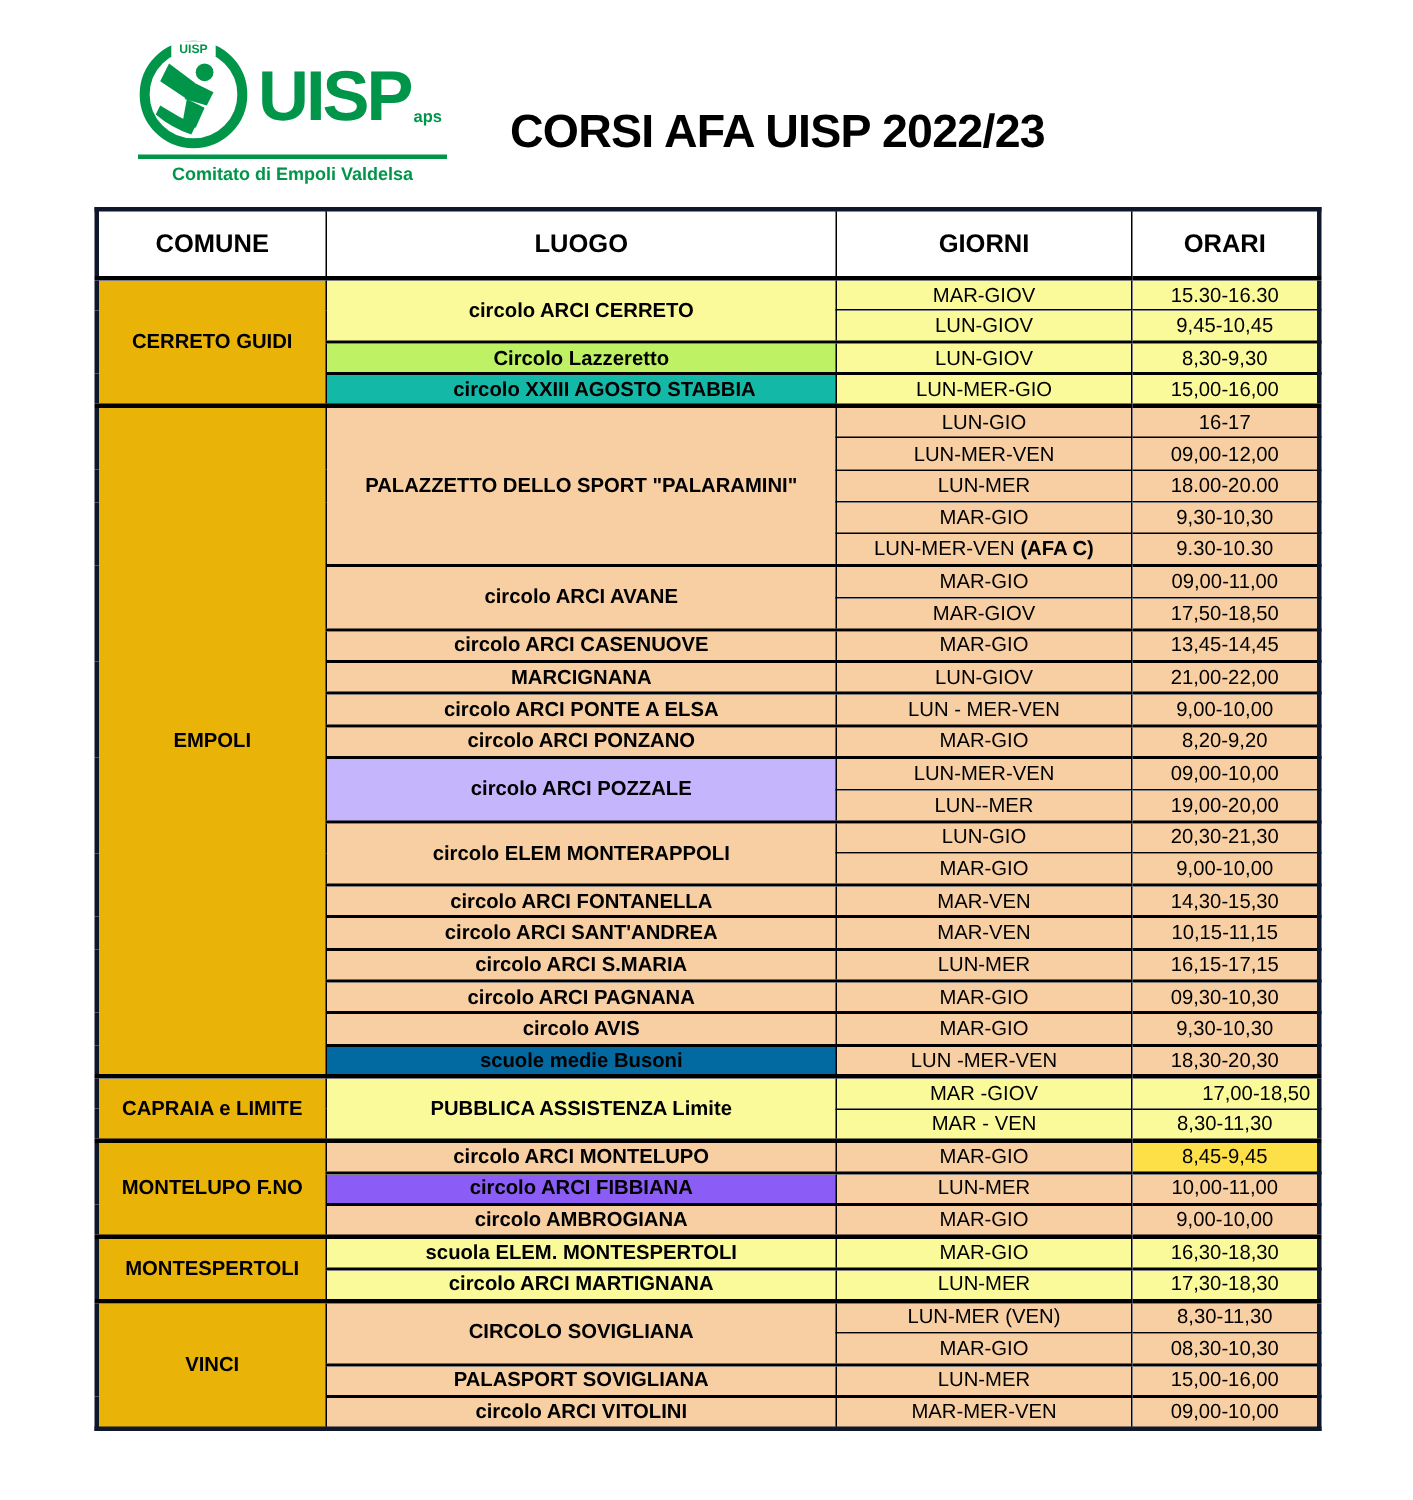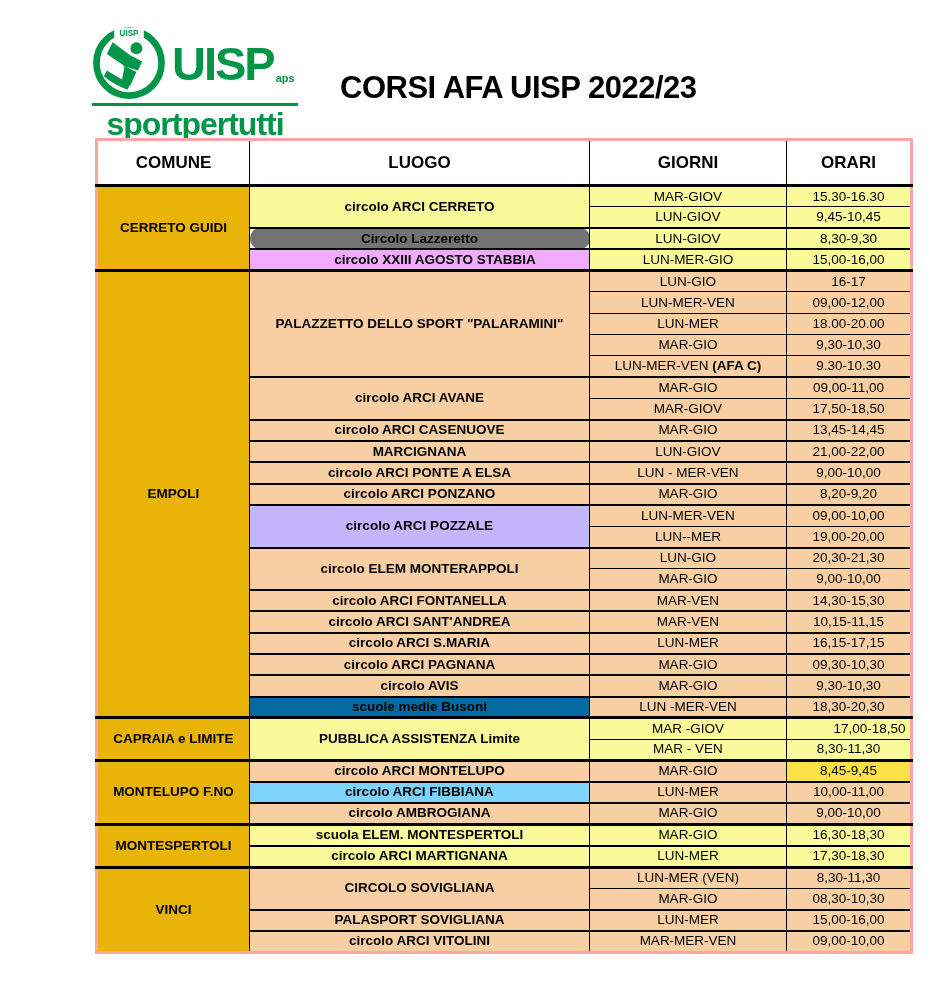--- a/index.html
+++ b/index.html
@@ -19,21 +19,21 @@
   .committee { color:var(--green); font-weight:bold; font-size:12px; text-align:center;
     margin-top:3px; }
 
   
   .page-title { position:absolute; left:340px; top:70px; width:440px;
     font-size:31px; font-weight:bold; color:#000; letter-spacing:-0.5px; white-space:nowrap; }
 
   
   table.schedule { position:absolute; left:63px; top:138px; width:815px;
     border-collapse:collapse; table-layout:fixed;
-    border:3px solid #fca5a5;margin-left:32px; }
+    border:3px solid #0f172a; }
   col.c-comune { width:153px; }
   col.c-luogo  { width:340px; }
   col.c-giorni { width:197px; }
   col.c-orari  { width:125px; }
 
   th { height:46px; font-size:17px; font-weight:bold; text-align:center;
     background:#fff; border:1.5px solid #000; border-bottom:3px solid #000; }
   td { text-align:center; vertical-align:middle; font-size:13.5px; line-height:1.05;
     padding:1px 2px; white-space:nowrap; overflow:hidden;
     border-left:1.5px solid #000; border-right:1.5px solid #000; }
@@ -61,21 +61,20 @@
       <path d="M52 40 L68 48 L62 60 L42 54 Z" fill="#009548"></path>
       <path d="M44 54 L60 62 L52 80 L40 76 Z" fill="#009548"></path>
       <path d="M20 60 Q36 70 52 78 L48 86 Q30 80 16 68 Z" fill="#009548"></path>
     </svg>
     <div class="uisp-word">
       <span>UISP</span>
       <span class="aps">aps</span>
     </div>
   </div>
   <div class="logo-rule"></div>
-  <div class="tagline">sportpertutti</div>
   <div class="committee">Comitato di Empoli Valdelsa</div>
 </div>
 
 <div class="page-title">CORSI AFA UISP 2022/23</div>
 
 <table class="schedule">
   <colgroup>
     <col class="c-comune">
       <col class="c-luogo">
       <col class="c-giorni">
@@ -94,26 +93,26 @@
         <td class="comune section-top" rowspan="4">CERRETO GUIDI</td>
         <td class="luogo section-top" rowspan="2" style="background: rgb(250, 250, 155);">circolo ARCI CERRETO</td>
         <td class="giorni section-top" style="background: rgb(250, 250, 155);">MAR-GIOV</td>
         <td class="orari section-top" style="background: rgb(250, 250, 155);">15.30-16.30</td>
       </tr>
       <tr>
         <td class="giorni slot-top" style="background: rgb(250, 250, 155);">LUN-GIOV</td>
         <td class="orari slot-top" style="background: rgb(250, 250, 155);">9,45-10,45</td>
       </tr>
       <tr>
-        <td class="luogo venue-top" rowspan="1" style="background: #737373; border-radius: 10px;">Circolo Lazzeretto</td>
+        <td class="luogo venue-top" rowspan="1" style="background: #bef264;">Circolo Lazzeretto</td>
         <td class="giorni venue-top" style="background: rgb(250, 250, 155);">LUN-GIOV</td>
         <td class="orari venue-top" style="background: rgb(250, 250, 155);">8,30-9,30</td>
       </tr>
       <tr>
-        <td class="luogo venue-top" rowspan="1" style="background: #f0abfc; padding-left: 33px;">circolo XXIII AGOSTO STABBIA</td>
+        <td class="luogo venue-top" rowspan="1" style="background: #14b8a6; padding-left: 33px;">circolo XXIII AGOSTO STABBIA</td>
         <td class="giorni venue-top" style="background: rgb(250, 250, 155);">LUN-MER-GIO</td>
         <td class="orari venue-top" style="background: rgb(250, 250, 155);">15,00-16,00</td>
       </tr>
       <tr>
         <td class="comune section-top" rowspan="21">EMPOLI</td>
         <td class="luogo section-top" rowspan="5" style="background: rgb(247, 207, 162);">PALAZZETTO DELLO SPORT "PALARAMINI"</td>
         <td class="giorni section-top" style="background: rgb(247, 207, 162);">LUN-GIO</td>
         <td class="orari section-top" style="background: rgb(247, 207, 162);">16-17</td>
       </tr>
       <tr>
@@ -219,21 +218,21 @@
         <td class="giorni slot-top" style="background: rgb(250, 250, 155);">MAR - VEN</td>
         <td class="orari slot-top" style="background: rgb(250, 250, 155);">8,30-11,30</td>
       </tr>
       <tr>
         <td class="comune section-top" rowspan="3">MONTELUPO F.NO</td>
         <td class="luogo section-top" rowspan="1" style="background: rgb(247, 207, 162);">circolo ARCI MONTELUPO</td>
         <td class="giorni section-top" style="background: rgb(247, 207, 162);">MAR-GIO</td>
         <td class="orari section-top" style="background: #fde047;">8,45-9,45</td>
       </tr>
       <tr>
-        <td class="luogo venue-top" rowspan="1" style="background: #7dd3fc;">circolo ARCI FIBBIANA</td>
+        <td class="luogo venue-top" rowspan="1" style="background: #8b5cf6;">circolo ARCI FIBBIANA</td>
         <td class="giorni venue-top" style="background: rgb(247, 207, 162);">LUN-MER</td>
         <td class="orari venue-top" style="background: rgb(247, 207, 162);">10,00-11,00</td>
       </tr>
       <tr>
         <td class="luogo venue-top" rowspan="1" style="background: rgb(247, 207, 162);">circolo AMBROGIANA</td>
         <td class="giorni venue-top" style="background: rgb(247, 207, 162);">MAR-GIO</td>
         <td class="orari venue-top" style="background: rgb(247, 207, 162);">9,00-10,00</td>
       </tr>
       <tr>
         <td class="comune section-top" rowspan="2">MONTESPERTOLI</td>

